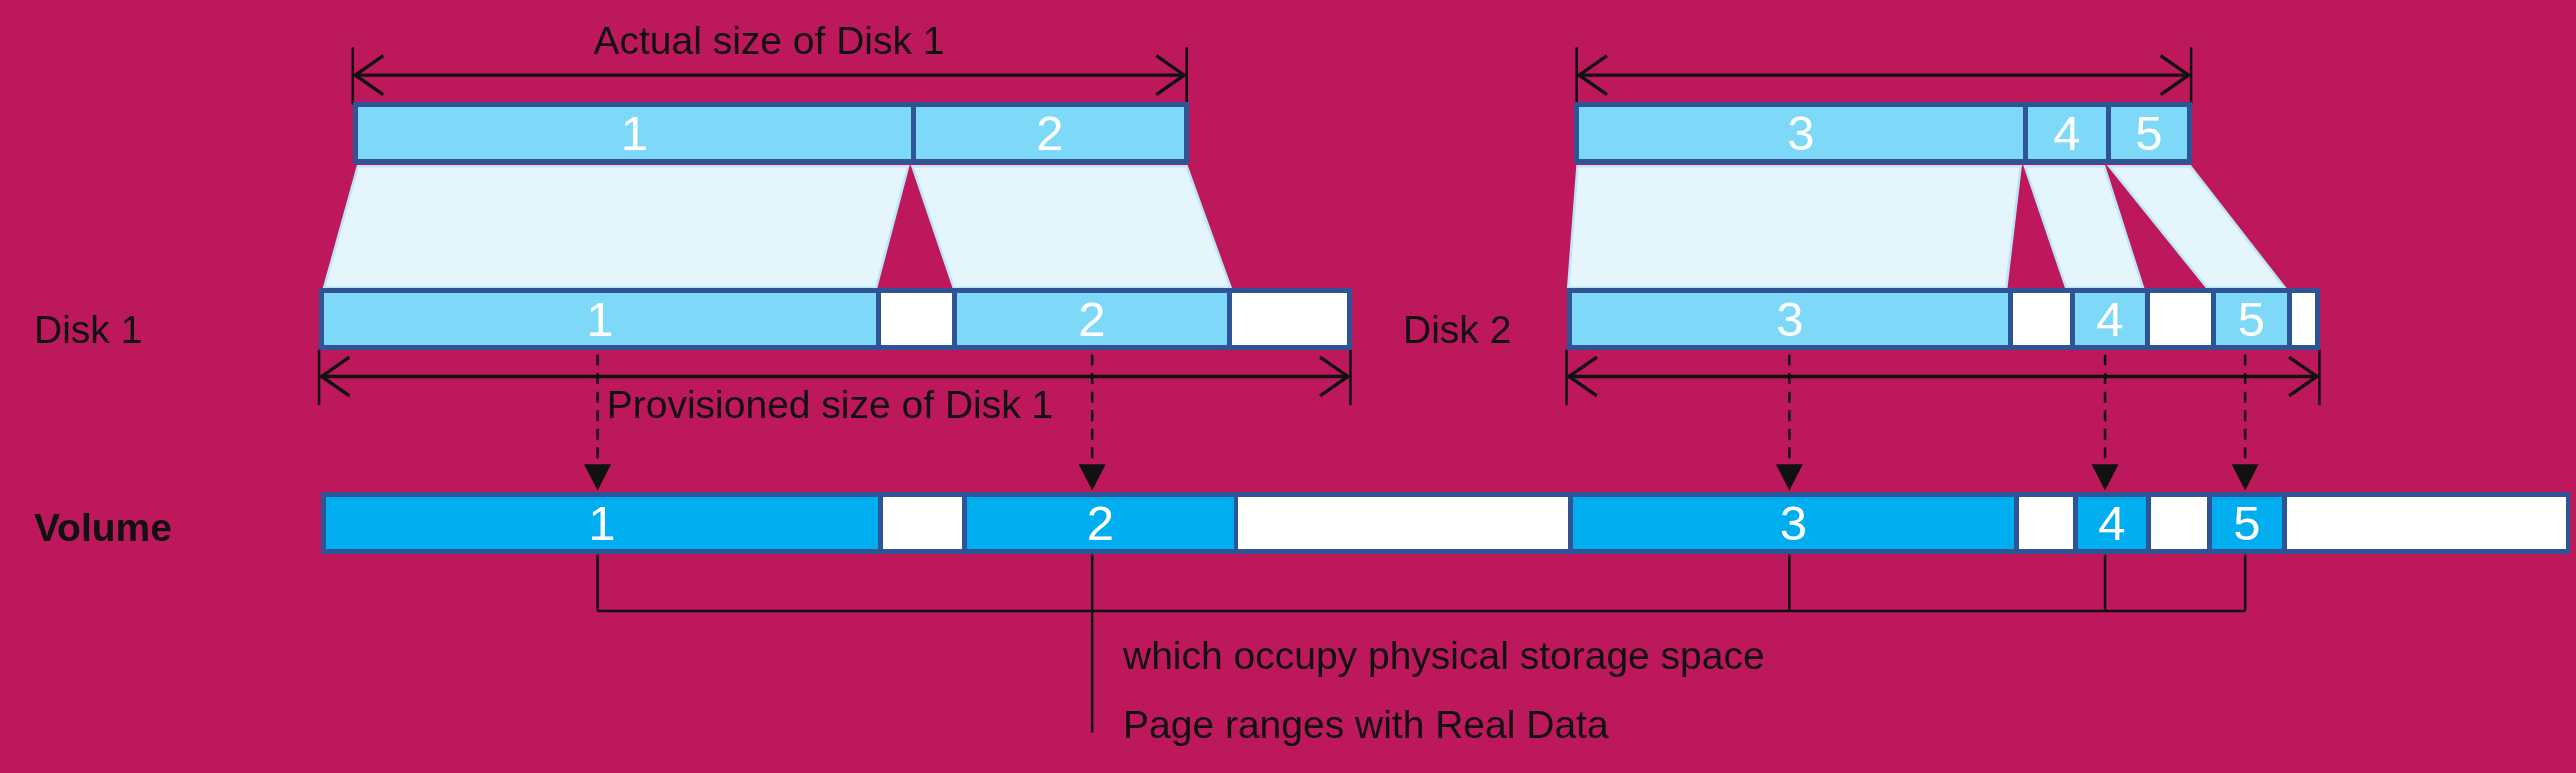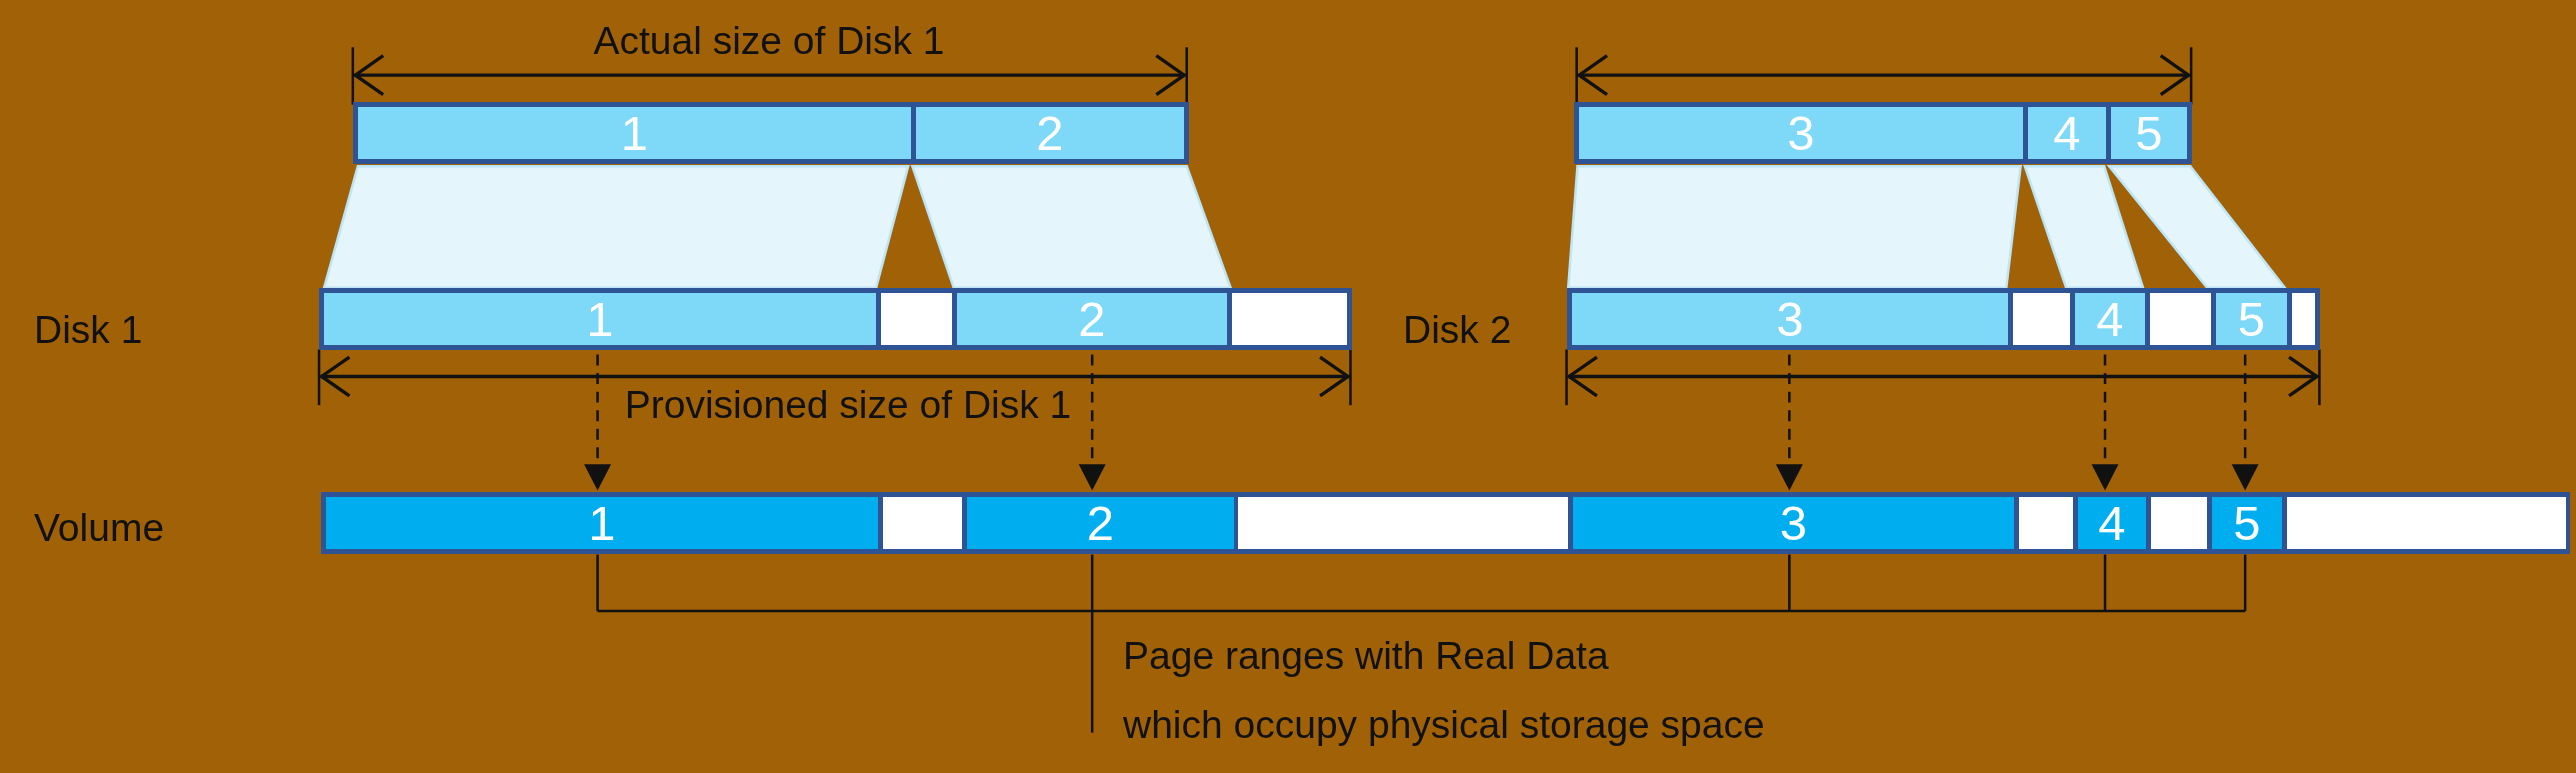--- a/index.html
+++ b/index.html
@@ -1,19 +1,19 @@
 <!DOCTYPE html>
 <html style="font-size:13.5px"><head>
 <meta charset="utf-8">
 <style>
   html, body { margin:0; padding:0; background:#ffffff; }
   #stage {
     position:relative;
     width:2576px; height:774px;
-    background:#a16207;
+    background:#be185d;
     font-family:"Liberation Sans", sans-serif;
     color:#111111;
     overflow:hidden;
   }
   svg.layer { position:absolute; left:0; top:0; width:2576px; height:774px; }
 
   .bar {
     position:absolute;
     background:#ffffff;
     border:5px solid #2F5496;
@@ -150,48 +150,48 @@
 
   <div class="row-label" style="left:34px; top:307px;">Disk 1</div>
 
   <div class="bar" style="left:319px; top:288px; width:1033px; height:62px;">
     <div class="seg light br" style="left:0; width:557px;">1</div>
     <div class="seg white" style="left:557px; width:71px;"></div>
     <div class="seg light bl br" style="left:628px; width:280px;">2</div>
     <div class="seg white" style="left:908px; width:115px;"></div>
   </div>
 
-  <div class="dim-label" style="left:848px; top:383px;">Provisioned size of Disk 1</div>
+  <div class="dim-label" style="left:830px; top:383px;">Provisioned size of Disk 1</div>
 
   <div class="row-label" style="left:1403px; top:307px;">Disk 2</div>
 
   <div class="bar" style="left:1567px; top:288px; width:753px; height:62px;">
     <div class="seg light br" style="left:0; width:441px;">3</div>
     <div class="seg white" style="left:441px; width:57px;"></div>
     <div class="seg light bl br" style="left:498px; width:80px;">4</div>
     <div class="seg white" style="left:578px; width:61px;"></div>
     <div class="seg light bl br" style="left:639px; width:81px;">5</div>
     <div class="seg white" style="left:720px; width:23px;"></div>
   </div>
 
 
-  <div class="row-label" style="left:34px; top:505px;">Volume</div>
+  <div class="row-label" style="left:34px; top:505px;font-weight:bold;">Volume</div>
 
   <div class="bar" style="left:321px; top:492px; width:2249px; height:62px;">
     <div class="seg bright br" style="left:0; width:557px;">1</div>
     <div class="seg white" style="left:557px; width:78px;"></div>
     <div class="seg bright bl br" style="left:636px; width:277px;">2</div>
     <div class="seg white" style="left:912px; width:330px;"></div>
     <div class="seg bright bl br" style="left:1242px; width:451px;">3</div>
     <div class="seg white" style="left:1693px; width:54px;"></div>
     <div class="seg bright bl br" style="left:1747px; width:78px;">4</div>
     <div class="seg white" style="left:1826px; width:56px;"></div>
     <div class="seg bright bl br" style="left:1881px; width:80px;">5</div>
     <div class="seg white" style="left:1962px; width:278px;"></div>
   </div>
 
   <div class="annotation">
+    <div>which occupy physical storage space</div>
     <div>Page ranges with Real Data</div>
-    <div>which occupy physical storage space</div>
   </div>
 
 </div>
 
 
 </body></html>

